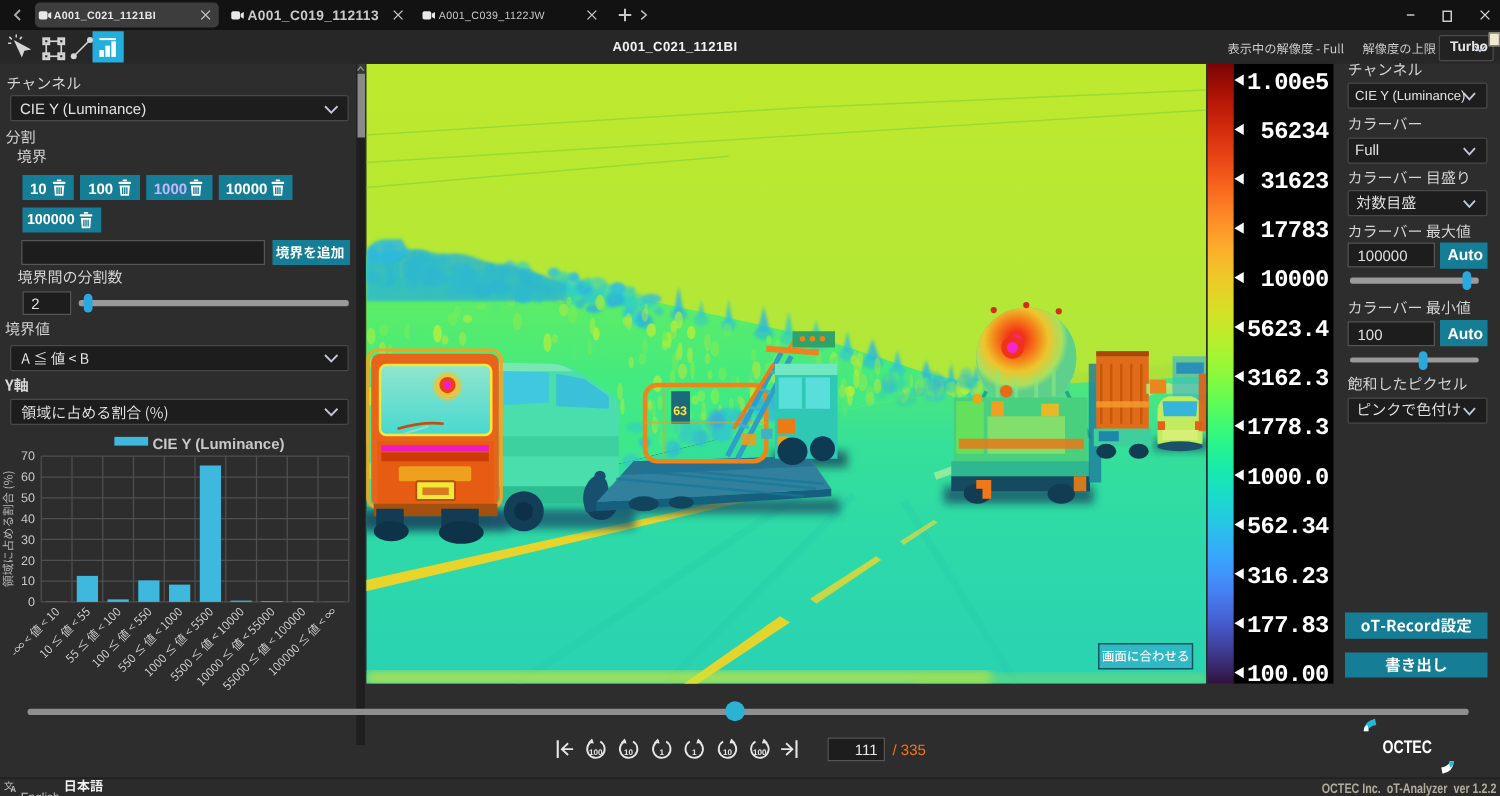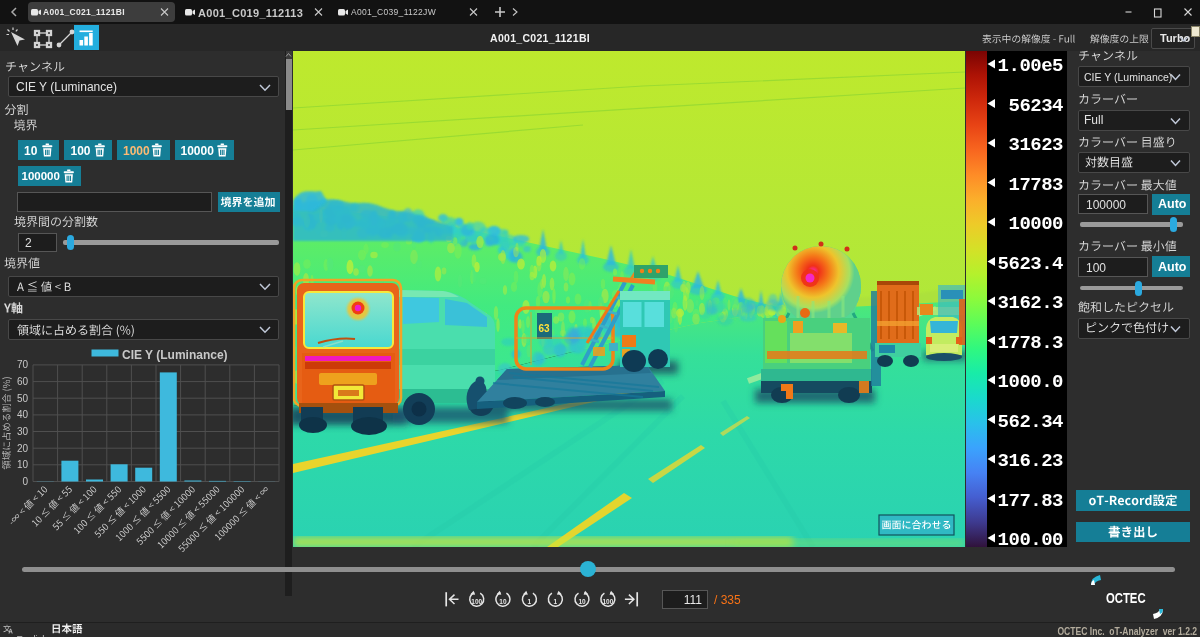--- a/index.html
+++ b/index.html
@@ -91,21 +91,21 @@
 <div class="abs" style="left:8px;top:275.5px;width:271px;height:21px;background:#1d1d1d;border:1px solid #484848;border-radius:2px"></div>
 <svg class="abs" style="left:258px;top:281px" width="14" height="11">
       <path d="M2,3 L7,8.2 L12,3" stroke="#c0c8d8" stroke-width="1.5" fill="none"></path>
     </svg>
 <div class="abs" style="left:8px;top:319px;width:271px;height:21px;background:#1d1d1d;border:1px solid #484848;border-radius:2px"></div>
 <svg class="abs" style="left:258px;top:324px" width="14" height="11">
       <path d="M2,3 L7,8.2 L12,3" stroke="#c0c8d8" stroke-width="1.5" fill="none"></path>
     </svg>
 <div class="abs" style="left:24px;top:143.5px;font-size:12px;font-weight:bold;color:#fff">10</div>
     <div class="abs" style="left:70.5px;top:143.5px;font-size:12px;font-weight:bold;color:#fff">100</div>
-    <div class="abs" style="left:123px;top:143.5px;font-size:12px;font-weight:bold;color:#fdba74">1000</div>
+    <div class="abs" style="left:123px;top:143.5px;font-size:12px;font-weight:bold;color:#c4b5fd">1000</div>
     <div class="abs" style="left:180.5px;top:143.5px;font-size:12px;font-weight:bold;color:#fff">10000</div>
     <div class="abs" style="left:21.5px;top:170px;font-size:11.5px;font-weight:bold;color:#fff">100000</div>
     <svg class="abs" style="left:0;top:0" width="284" height="622" viewBox="0 0 284 622">
       <rect x="91.5" y="349.5" width="27" height="7" fill="#3eb9dd"></rect>
       <path d="M33.0,364.9V481.5 M57.6,364.9V481.5 M82.2,364.9V481.5 M106.8,364.9V481.5 M131.4,364.9V481.5 M156.0,364.9V481.5 M180.6,364.9V481.5 M205.2,364.9V481.5 M229.8,364.9V481.5 M254.4,364.9V481.5 M279.0,364.9V481.5 M33,481.5H279 M33,464.8H279 M33,448.2H279 M33,431.5H279 M33,414.9H279 M33,398.2H279 M33,381.6H279 M33,364.9H279" stroke="#4f4f4f" stroke-width="1" fill="none"></path>
       <rect x="36.8" y="481.3" width="17" height="0.2" fill="#3eb9dd"></rect>
       <rect x="61.4" y="460.7" width="17" height="20.8" fill="#3eb9dd"></rect>
       <rect x="86.0" y="479.5" width="17" height="2.0" fill="#3eb9dd"></rect>
       <rect x="110.6" y="464.3" width="17" height="17.2" fill="#3eb9dd"></rect>
       <rect x="135.2" y="467.7" width="17" height="13.8" fill="#3eb9dd"></rect>

